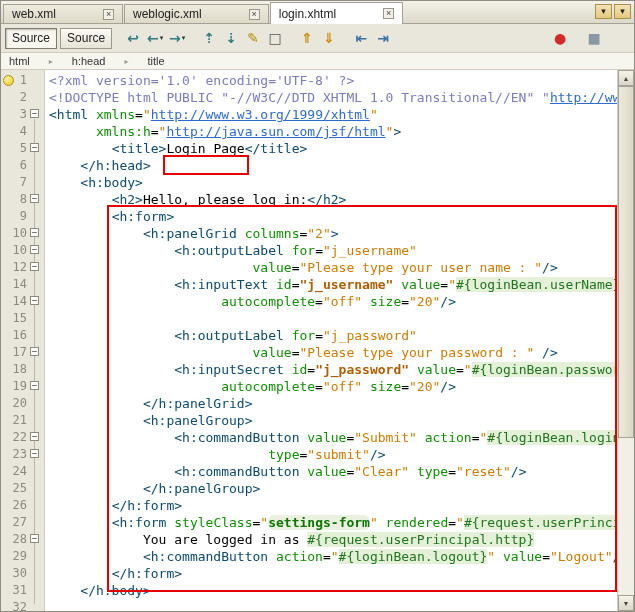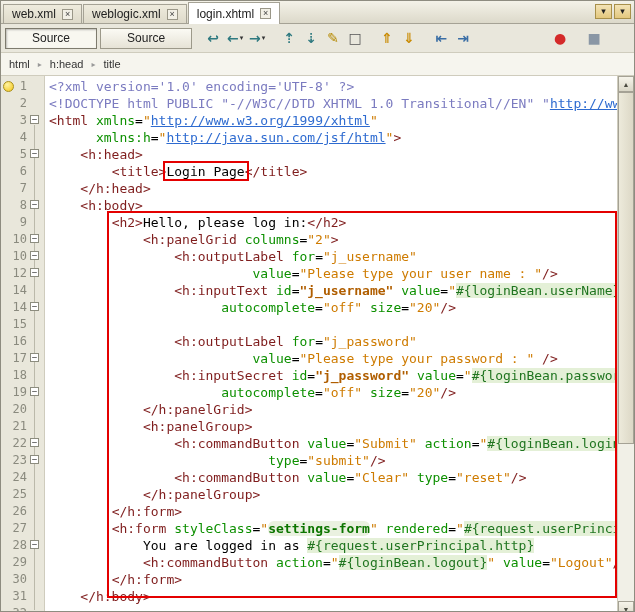--- a/index.html
+++ b/index.html
@@ -4,66 +4,66 @@
 <style>
   html,body{margin:0;padding:0;background:#C0C0C0;}
   .window{width:635px;height:612px;box-sizing:border-box;border:1px solid#8E8C80;position:relative;
           background:#ECE9DB;font-family:"Liberation Sans",sans-serif;overflow:hidden;}
 
   
   .tabbar{height:23px;display:flex;align-items:flex-end;background:linear-gradient(#F4F2E8,#DCD9CA);
           border-bottom:1px solid #A5A295;box-sizing:border-box;padding-left:2px;}
   .tabs{display:flex;align-items:flex-end;height:100%;}
   .tab{height:19px;display:flex;align-items:center;padding:0 8px;border:1px solid #A5A295;border-bottom:none;
-       background:linear-gradient(#EEEBDD,#DEDACA);margin-right:1px;font-size:12px;color:#222;box-sizing:border-box;cursor:default;}
+       background:linear-gradient(#EEEBDD,#DEDACA);margin-right:1px;font-size:12px;color:#222;box-sizing:border-box;cursor:default;gap:41px;}
   .tab.active{background:#FFFFFF;height:22px;margin-bottom:-1px;}
   .tab-label{white-space:nowrap;}
   .tab-close{width:11px;height:11px;border:1px solid #9A9788;background:#F2F0E6;color:#444;
              font-size:9px;line-height:9px;text-align:center;margin-left:6px;box-sizing:border-box;}
   .tab-controls{margin-left:auto;display:flex;gap:2px;align-self:flex-start;padding:3px 3px 0 0;}
   .tab-ctrl{width:17px;height:15px;background:linear-gradient(#F3E3B6,#E3C87E);border:1px solid #A8904A;
             box-sizing:border-box;font-size:9px;line-height:13px;text-align:center;color:#222;}
 
   
   .toolbar{height:29px;display:flex;align-items:center;background:#E9E7DC;border-bottom:1px solid #CFCCBD;
            box-sizing:border-box;padding:0 4px;gap:3px;}
-  .tbtn{font:12px "Liberation Sans",sans-serif;height:21px;padding:0 26px;color:#222;
+  .tbtn{font:12px "Liberation Sans",sans-serif;height:21px;padding:0 6px;color:#222;
         background:linear-gradient(#FBFAF4,#E6E3D6);border:1px solid #9C998A;}
   .tbtn.pressed{background:#F8F7F0;border-color:#7E7B6E;box-shadow:inset 1px 1px 2px rgba(0,0,0,.25);}
   .ticons{display:flex;align-items:center;margin-left:8px;gap:2px;}
   .ticon{width:20px;height:20px;display:flex;align-items:center;justify-content:center;
          font-family:"DejaVu Sans",sans-serif;font-size:14px;font-weight:bold;}
   .ticon.gap{margin-left:10px;}
   .ticon .dd{font-size:7px;margin-left:1px;color:#333;font-weight:normal;}
   .trec{margin-left:auto;margin-right:26px;display:flex;gap:14px;align-items:center;}
 
   
-  .breadcrumb{height:23px;background:#F6F5EE;border-bottom:1px solid #CFCCBD;box-sizing:border-box;
-              display:flex;align-items:center;padding-left:8px;font-size:11px;color:#333;gap:8px;}
+  .breadcrumb{height:17px;background:#F6F5EE;border-bottom:1px solid #CFCCBD;box-sizing:border-box;
+              display:flex;align-items:center;padding-left:8px;font-size:11px;color:#333;gap:19px;}
   .crumb{white-space:nowrap;}
   .crumb-sep{color:#999;font-size:8px;}
 
   
   .editor{position:relative;height:541px;display:flex;background:#FFFFFF;overflow:hidden;}
   .gutter{width:44px;flex:none;background:#E9E7DB;border-right:1px solid #CFCCBD;box-sizing:border-box;
           position:relative;padding-top:2px;}
   .gutter-row{height:17px;display:flex;align-items:center;}
   .lnum{width:26px;text-align:right;font:12px/17px "DejaVu Sans Mono",monospace;color:#8A8A7E;flex:none;}
   .foldm{width:16px;height:17px;position:relative;flex:none;}
   .foldbox{position:absolute;left:3px;top:3px;width:9px;height:9px;box-sizing:border-box;border:1px solid #8C8C7E;
            background:#FFF;font:9px/7px "DejaVu Sans Mono",monospace;text-align:center;color:#444;z-index:2;}
   .guide{position:absolute;width:1px;background:#BBB9AA;left:33px;z-index:1;}
   .bulb{position:absolute;left:2px;width:11px;height:11px;border-radius:50%;box-sizing:border-box;
         background:radial-gradient(circle at 35% 30%,#FFF3A0,#F3C518);border:1px solid #A98F1C;z-index:3;}
   .code{flex:1;overflow:hidden;padding:2px 0 0 4px;position:relative;}
   .code-line{height:17px;white-space:pre;font:13px/17px "DejaVu Sans Mono",monospace;color:#000;}
 
   .tk-pi{color:#7B7BC0;}
   .tk-lnk{color:#2E6BD0;text-decoration:underline;}
-  .tk-tag{color:#7f1d1d;}
+  .tk-tag{color:#0c4a6e;}
   .tk-att{color:#0D9000;}
   .tk-val{color:#CE7B00;}
   .tk-vlb{color:#B05E00;font-weight:bold;}
   .tk-el{color:#207520;background:#E4F0D7;}
   .tk-css{color:#0D7500;background:#EAF1E0;font-weight:bold;border-radius:6px;}
   .tk-txt{color:#000;}
 
   .overlay{position:absolute;left:0;top:0;right:0;bottom:0;pointer-events:none;z-index:4;}
   .ann{position:absolute;border:2px solid #E40000;box-sizing:border-box;}
 
@@ -323,25 +323,25 @@
         <div class="guide" style="top: 321px; height: 9px;"></div>
         <div class="guide" style="top: 372px; height: 60px;"></div>
         <div class="guide" style="top: 389px; height: 9px;"></div>
         <div class="guide" style="top: 474px; height: 43px;"></div>
       </div>
     <div class="code">
         <div class="code-line"><span class="tk-pi">&lt;?xml version='1.0' encoding='UTF-8' ?&gt;</span></div>
         <div class="code-line"><span class="tk-pi">&lt;!DOCTYPE html PUBLIC "-//W3C//DTD XHTML 1.0 Transitional//EN" "</span><span class="tk-lnk">http://www.w3.org/TR/xhtml1/DTD/xhtml1-transitional.dtd</span></div>
         <div class="code-line"><span class="tk-tag">&lt;html </span><span class="tk-att">xmlns</span><span class="tk-txt">=</span><span class="tk-val">"</span><span class="tk-lnk">http://www.w3.org/1999/xhtml</span><span class="tk-val">"</span></div>
         <div class="code-line"><span class="tk-txt">      </span><span class="tk-att">xmlns:h</span><span class="tk-txt">=</span><span class="tk-val">"</span><span class="tk-lnk">http://java.sun.com/jsf/html</span><span class="tk-val">"</span><span class="tk-tag">&gt;</span></div>
-        <div class="code-line"><span class="tk-txt">    </span><span class="tk-tag">&lt;h:head&gt;</span></div>
         <div class="code-line"><span class="tk-txt">        </span><span class="tk-tag">&lt;title&gt;</span><span class="tk-txt">Login Page</span><span class="tk-tag">&lt;/title&gt;</span></div>
         <div class="code-line"><span class="tk-txt">    </span><span class="tk-tag">&lt;/h:head&gt;</span></div>
         <div class="code-line"><span class="tk-txt">    </span><span class="tk-tag">&lt;h:body&gt;</span></div>
         <div class="code-line"><span class="tk-txt">        </span><span class="tk-tag">&lt;h2&gt;</span><span class="tk-txt">Hello, please log in:</span><span class="tk-tag">&lt;/h2&gt;</span></div>
+        <div class="code-line"><span class="tk-txt">        </span><span class="tk-tag">&lt;h:form&gt;</span></div>
         <div class="code-line"><span class="tk-txt">            </span><span class="tk-tag">&lt;h:panelGrid </span><span class="tk-att">columns</span><span class="tk-txt">=</span><span class="tk-val">"2"</span><span class="tk-tag">&gt;</span></div>
         <div class="code-line"><span class="tk-txt">                </span><span class="tk-tag">&lt;h:outputLabel </span><span class="tk-att">for</span><span class="tk-txt">=</span><span class="tk-val">"j_username"</span></div>
         <div class="code-line"><span class="tk-txt">                          </span><span class="tk-att">value</span><span class="tk-txt">=</span><span class="tk-val">"Please type your user name : "</span><span class="tk-tag">/&gt;</span></div>
         <div class="code-line"><span class="tk-txt">                </span><span class="tk-tag">&lt;h:inputText </span><span class="tk-att">id</span><span class="tk-txt">=</span><span class="tk-vlb">"j_username"</span><span class="tk-txt"> </span><span class="tk-att">value</span><span class="tk-txt">=</span><span class="tk-val">"</span><span class="tk-el">#{loginBean.userName}</span><span class="tk-val">"</span></div>
         <div class="code-line"><span class="tk-txt">                      </span><span class="tk-att">autocomplete</span><span class="tk-txt">=</span><span class="tk-val">"off"</span><span class="tk-txt"> </span><span class="tk-att">size</span><span class="tk-txt">=</span><span class="tk-val">"20"</span><span class="tk-tag">/&gt;</span></div>
         <div class="code-line"></div>
         <div class="code-line"><span class="tk-txt">                </span><span class="tk-tag">&lt;h:outputLabel </span><span class="tk-att">for</span><span class="tk-txt">=</span><span class="tk-val">"j_password"</span></div>
         <div class="code-line"><span class="tk-txt">                          </span><span class="tk-att">value</span><span class="tk-txt">=</span><span class="tk-val">"Please type your password : "</span><span class="tk-txt"> </span><span class="tk-tag">/&gt;</span></div>
         <div class="code-line"><span class="tk-txt">                </span><span class="tk-tag">&lt;h:inputSecret </span><span class="tk-att">id</span><span class="tk-txt">=</span><span class="tk-vlb">"j_password"</span><span class="tk-txt"> </span><span class="tk-att">value</span><span class="tk-txt">=</span><span class="tk-val">"</span><span class="tk-el">#{loginBean.password}</span></div>
         <div class="code-line"><span class="tk-txt">                      </span><span class="tk-att">autocomplete</span><span class="tk-txt">=</span><span class="tk-val">"off"</span><span class="tk-txt"> </span><span class="tk-att">size</span><span class="tk-txt">=</span><span class="tk-val">"20"</span><span class="tk-tag">/&gt;</span></div>

